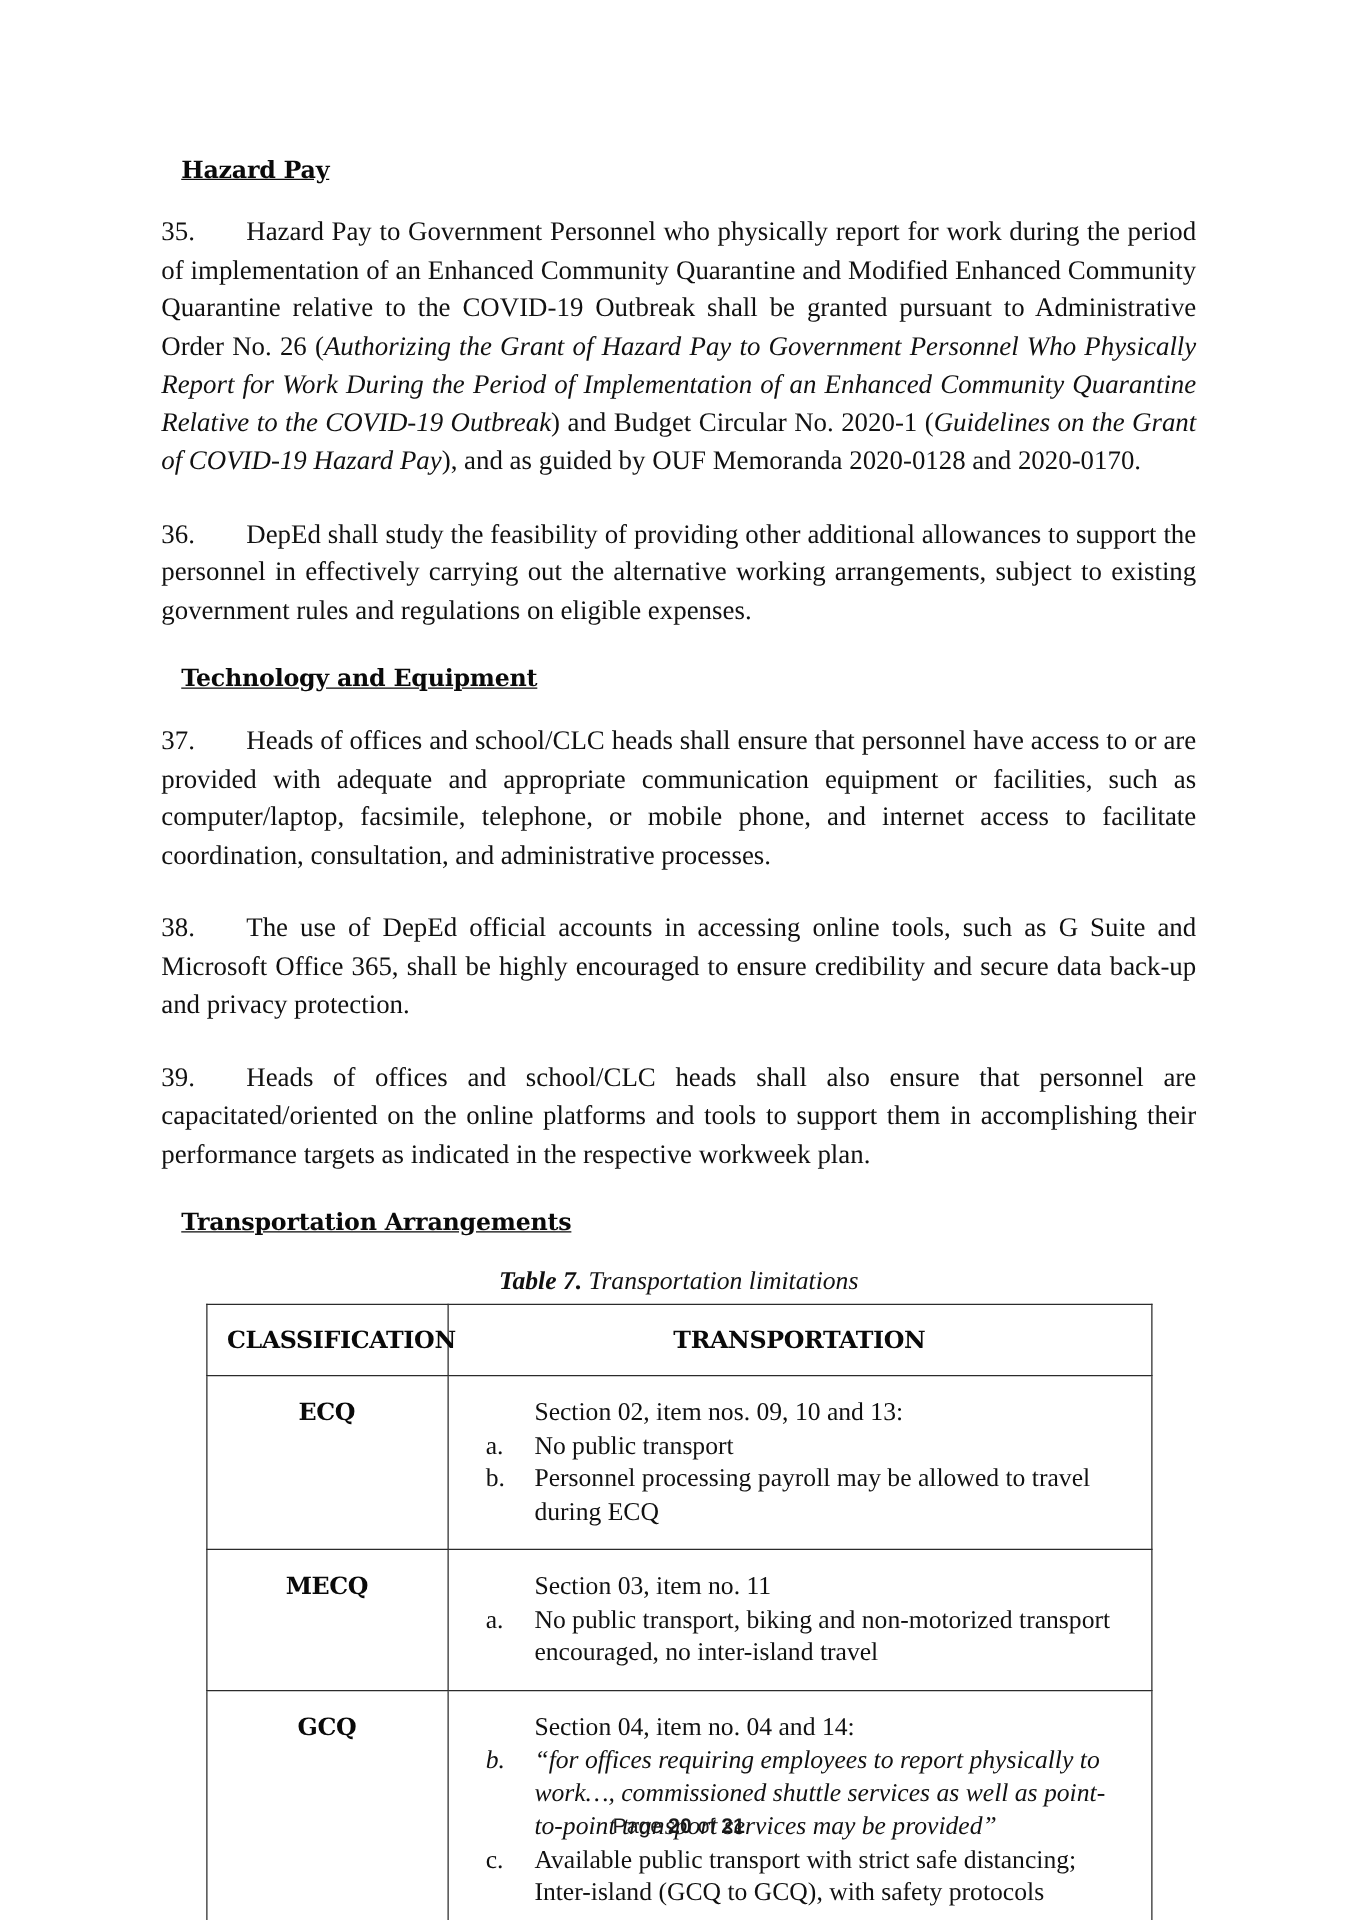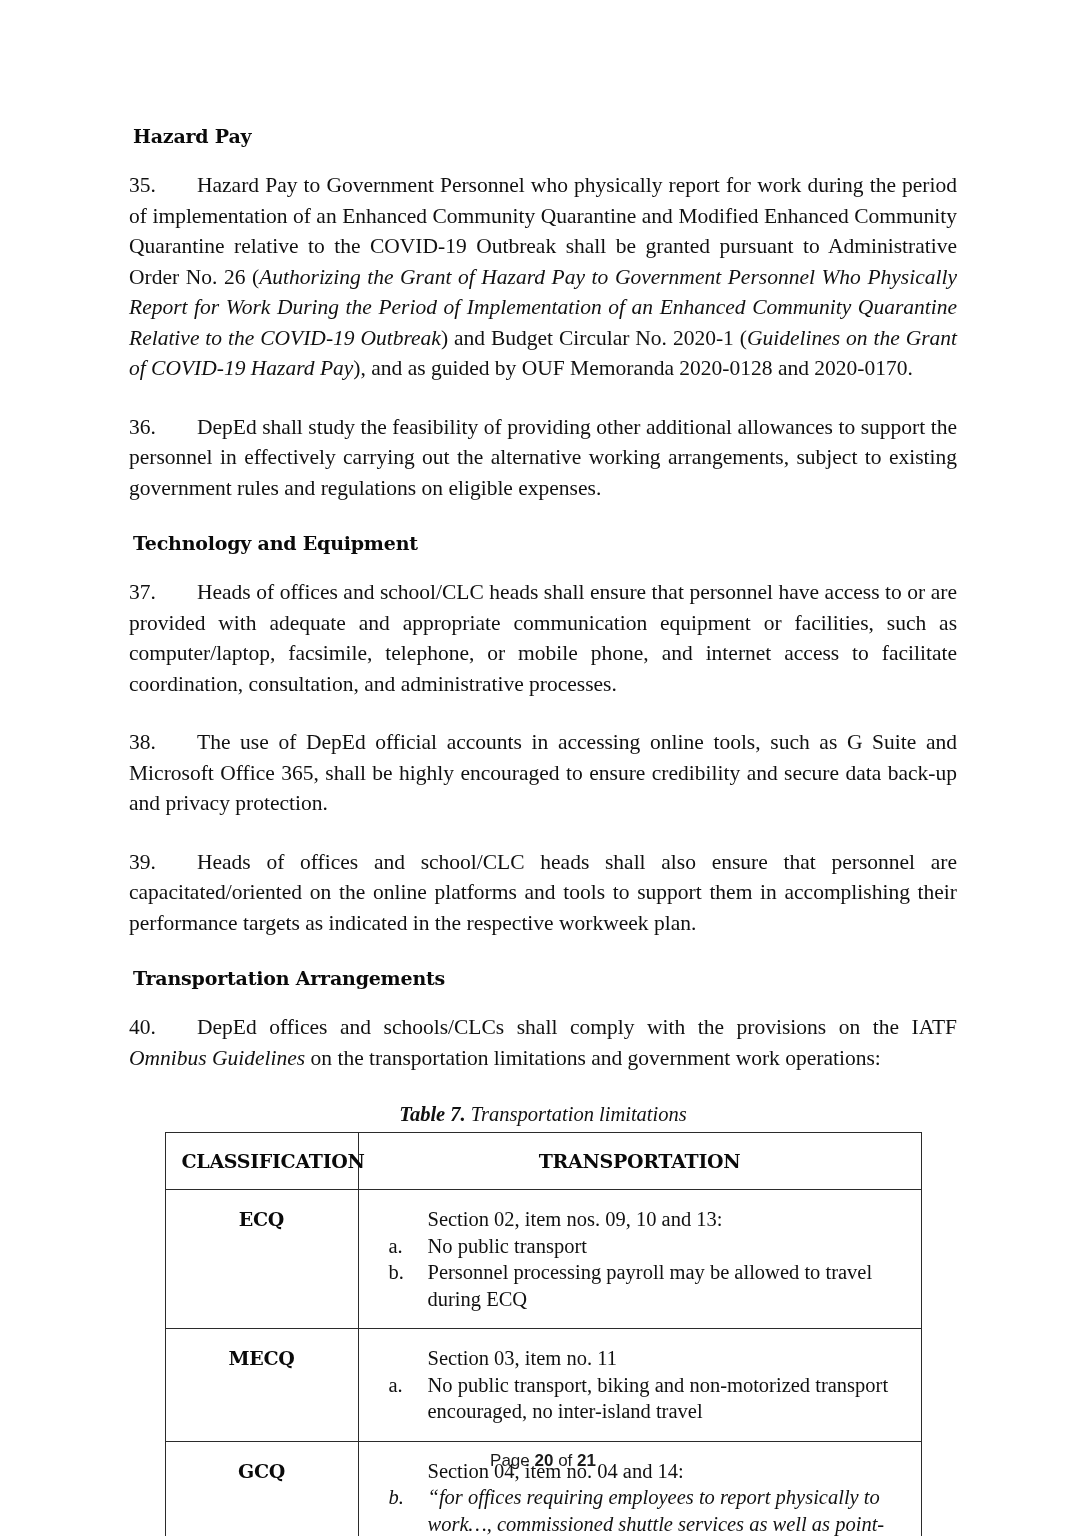--- a/index.html
+++ b/index.html
@@ -33,22 +33,23 @@
     width: 828px;
   }
 
   
   .heading {
     font-family: "DejaVu Serif", "Liberation Serif", serif;
     font-weight: bold;
     font-size: 19px;
     line-height: 24px;
     letter-spacing: -0.2px;
-    margin: 0 0 22px 4px;
+    margin: 0 0 22px 16px;
     color: #0a0a0a;
+    text-decoration: underline;
   }
 
   
   .para {
     font-size: 21.5px;
     line-height: 30.5px;
     text-align: justify;
     text-justify: inter-word;
     margin: 0 0 28px 0;
     color: #111111;
@@ -185,23 +186,20 @@
       <span class="num">37.</span><span>Heads of offices and school/CLC heads shall ensure that personnel have access to or are provided with adequate and appropriate communication equipment or facilities, such as computer/laptop, facsimile, telephone, or mobile phone, and internet access to facilitate coordination, consultation, and administrative processes.</span>
     </p>
     <p class="para">
       <span class="num">38.</span><span>The use of DepEd official accounts in accessing online tools, such as G Suite and Microsoft Office 365, shall be highly encouraged to ensure credibility and secure data back-up and privacy protection.</span>
     </p>
     <p class="para">
       <span class="num">39.</span><span>Heads of offices and school/CLC heads shall also ensure that personnel are capacitated/oriented on the online platforms and tools to support them in accomplishing their performance targets as indicated in the respective workweek plan.</span>
     </p>
 
     <h2 class="heading">Transportation Arrangements</h2>
-    <p class="para">
-      <span class="num">40.</span><span>DepEd offices and schools/CLCs shall comply with the provisions on the IATF </span><span class="it">Omnibus Guidelines</span><span> on the transportation limitations and government work operations:</span>
-    </p>
 
     <div class="table-caption">
       <span class="cap-label">Table 7.</span><span class="cap-text">&nbsp;</span><span class="cap-text">Transportation limitations</span>
     </div>
 
     <table class="tbl">
       <colgroup>
         <col class="col-class">
         <col class="col-trans">
       </colgroup>

